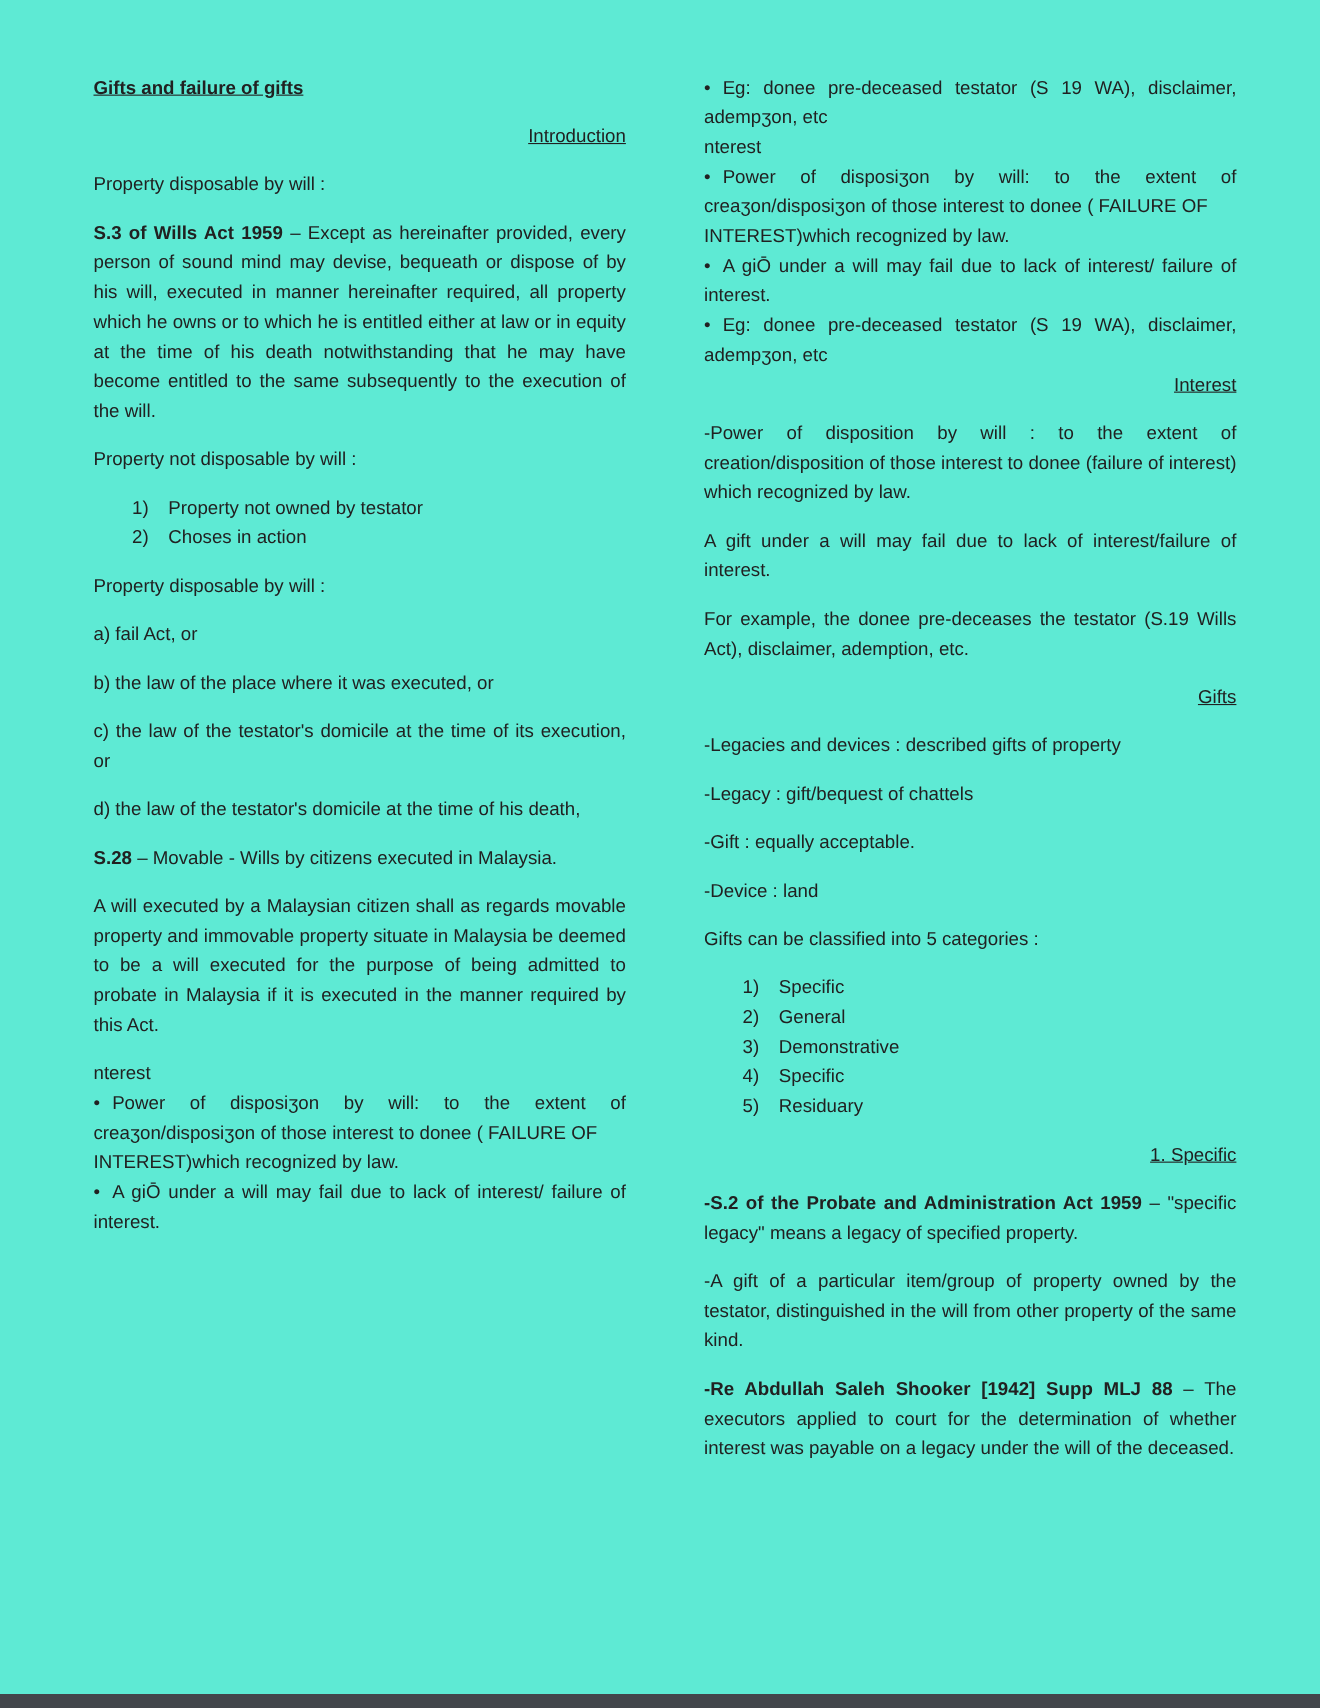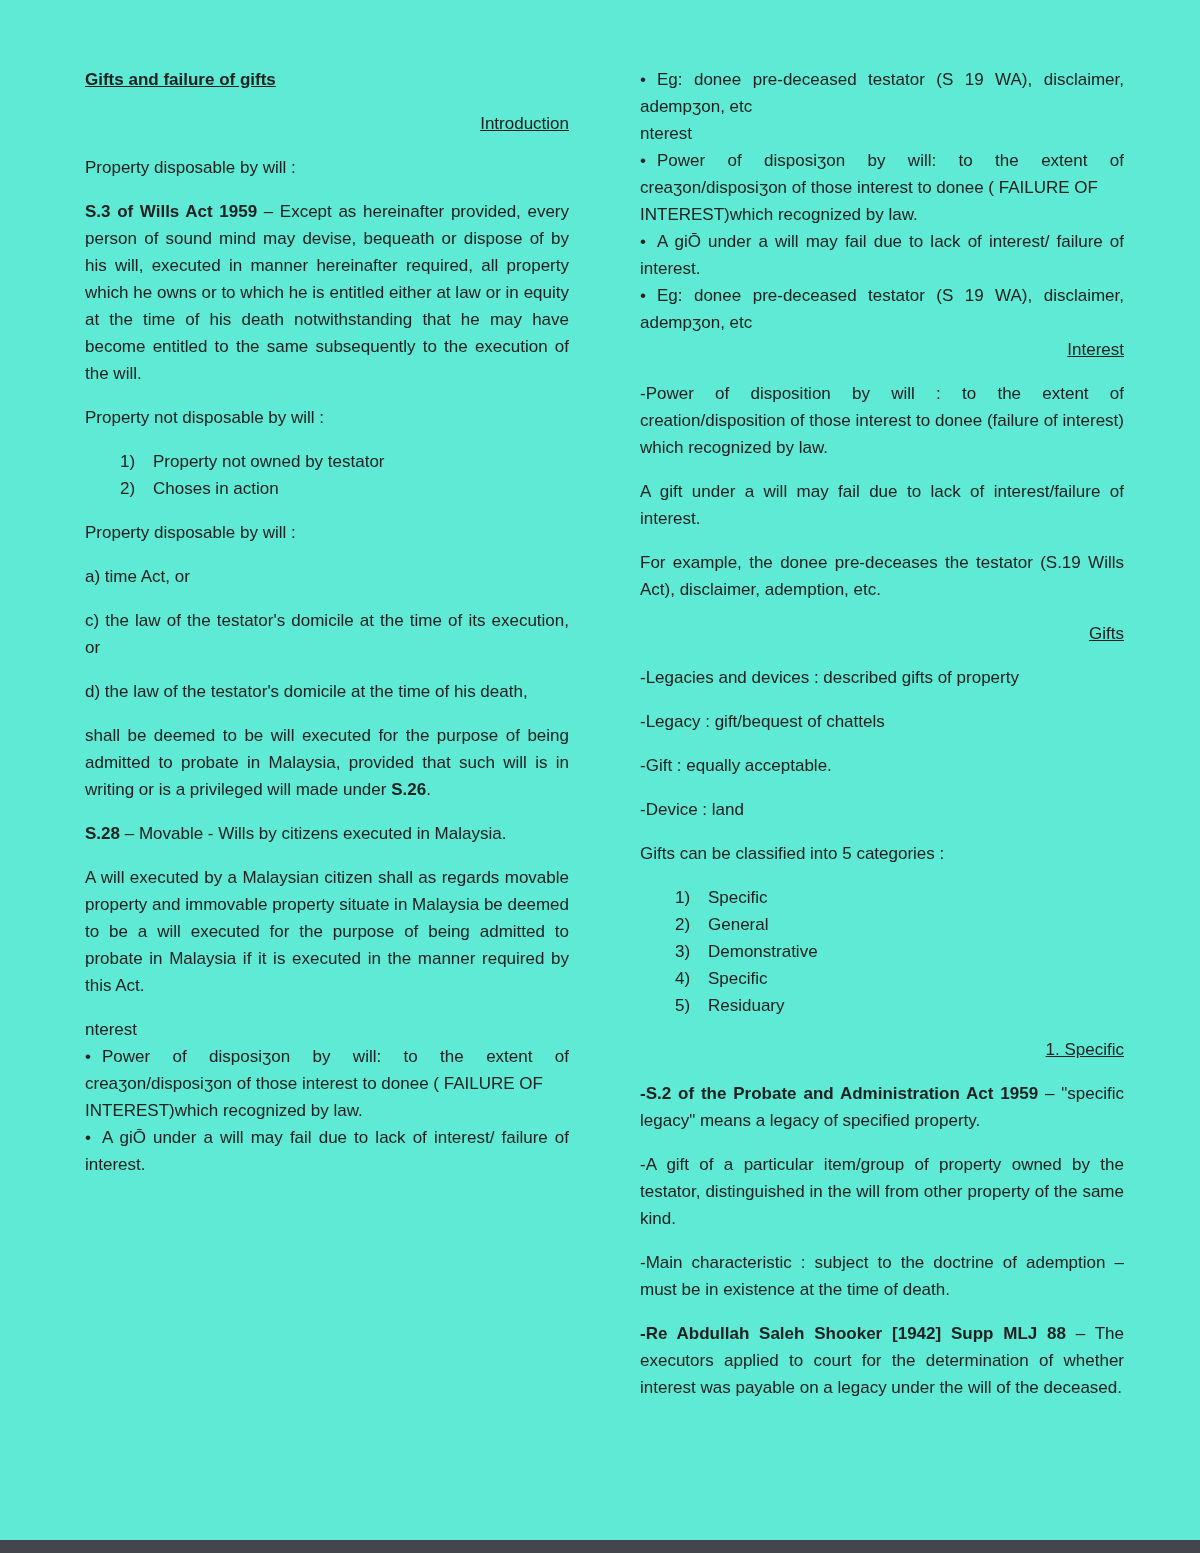--- a/index.html
+++ b/index.html
@@ -54,24 +54,24 @@
         <div class="num-item">
           <span class="num">1)</span>
           <span>Property not owned by testator</span>
         </div>
         <div class="num-item">
           <span class="num">2)</span>
           <span>Choses in action</span>
         </div>
       </div>
       <div class="para"><span>Property disposable by will :</span></div>
-      <div class="para"><span>a) time Act, or</span></div>
+      <div class="para"><span>a) fail Act, or</span></div>
+      <div class="para"><span>b) the law of the place where it was executed, or</span></div>
       <div class="para"><span>c) the law of the testator's domicile at the time of its execution, or</span></div>
       <div class="para"><span>d) the law of the testator's domicile at the time of his death,</span></div>
-      <div class="para"><span>shall be deemed to be will executed for the purpose of being admitted to probate in Malaysia, provided that such will is in writing or is a privileged will made under </span><span class="b">S.26</span><span>.</span></div>
       <div class="para"><span class="b">S.28</span><span> – Movable - Wills by citizens executed in Malaysia.</span></div>
       <div class="para"><span>A will executed by a Malaysian citizen shall as regards movable property and immovable property situate in Malaysia be deemed to be a will executed for the purpose of being admitted to probate in Malaysia if it is executed in the manner required by this Act.</span></div>
       <div class="para tight"><span>nterest</span></div>
       <div class="para bullet tight"><span class="marker">•</span><span>Power of disposiʒon by will: to the extent of creaʒon/disposiʒon of those interest to donee ( FAILURE OF</span></div>
       <div class="para tight"><span>INTEREST)which recognized by law.</span></div>
       <div class="para bullet tight"><span class="marker">•</span><span>A giŌ under a will may fail due to lack of interest/ failure of interest.</span></div>
     </div>
   <div class="col right">
       <div class="para bullet tight"><span class="marker">•</span><span>Eg: donee pre-deceased testator (S 19 WA), disclaimer, adempʒon, etc</span></div>
       <div class="para tight"><span>nterest</span></div>
@@ -107,17 +107,16 @@
           <span>Specific</span>
         </div>
         <div class="num-item">
           <span class="num">5)</span>
           <span>Residuary</span>
         </div>
       </div>
       <div class="h2">1. Specific</div>
       <div class="para"><span class="b">-S.2 of the Probate and Administration Act 1959</span><span> – "specific legacy" means a legacy of specified property.</span></div>
       <div class="para"><span>-A gift of a particular item/group of property owned by the testator, distinguished in the will from other property of the same kind.</span></div>
-      <div class="para"><span>-Main characteristic : subject to the doctrine of ademption – must be in existence at the time of death.</span></div>
       <div class="para"><span class="b">-Re Abdullah Saleh Shooker [1942] Supp MLJ 88</span><span> – The executors applied to court for the determination of whether interest was payable on a legacy under the will of the deceased.</span></div>
     </div>
   <div class="footer-bar" style="background: rgb(67, 70, 75);"></div>
 </div>
 
 </body></html>

